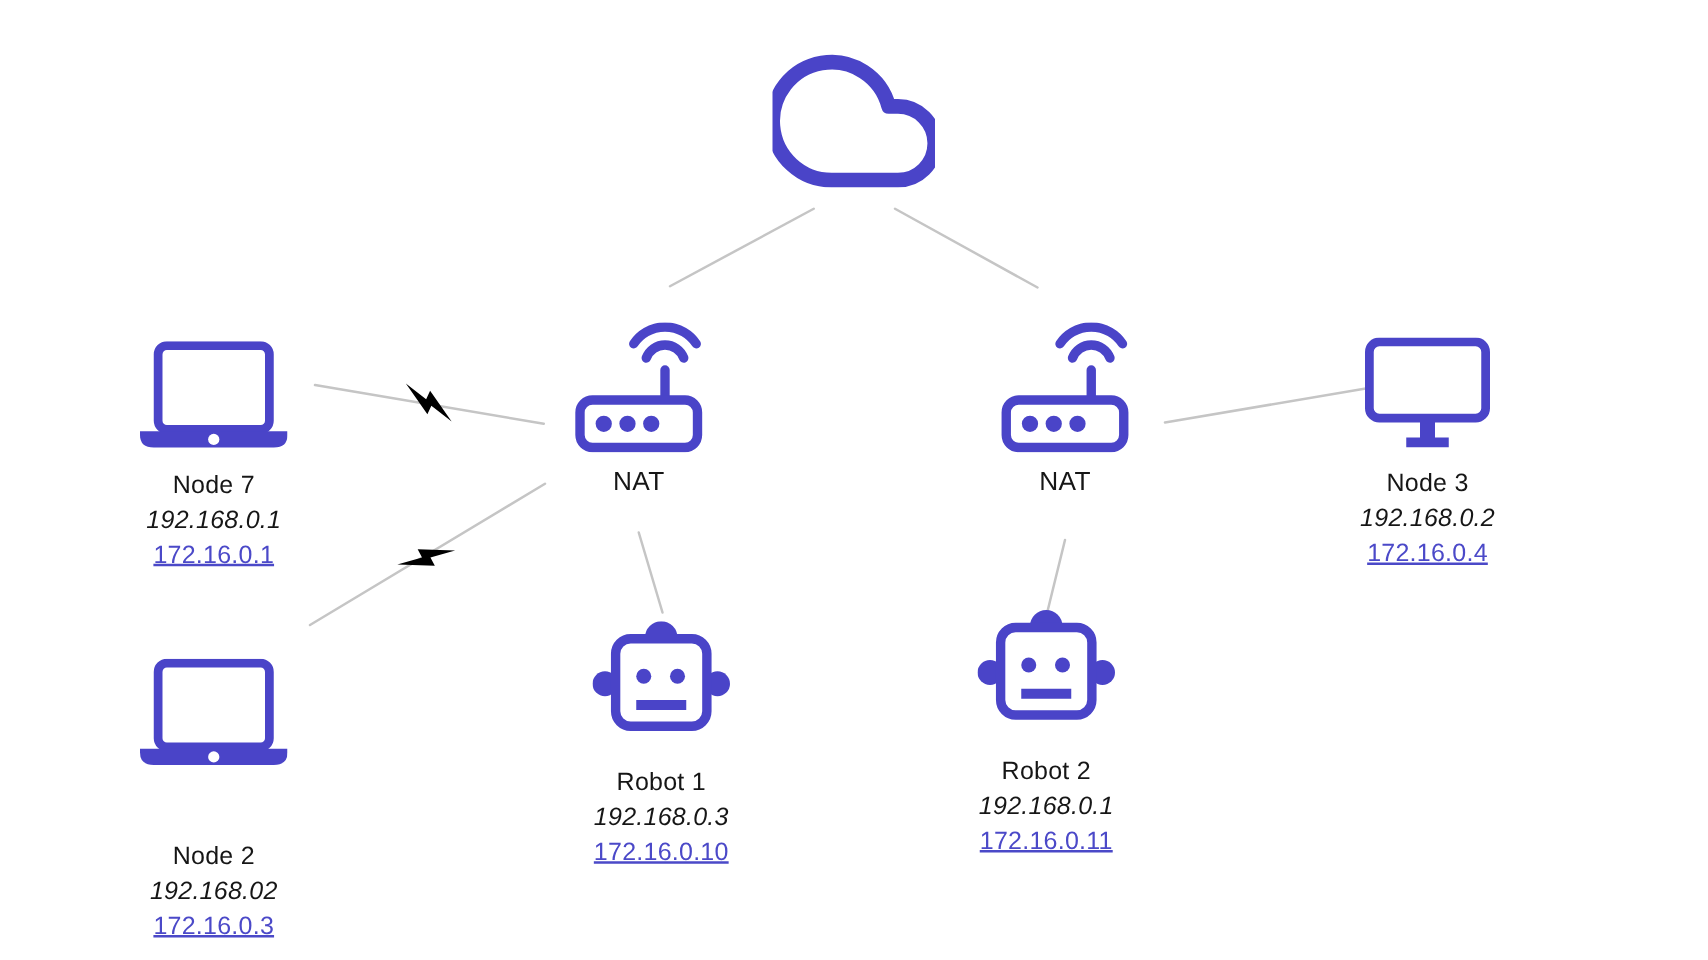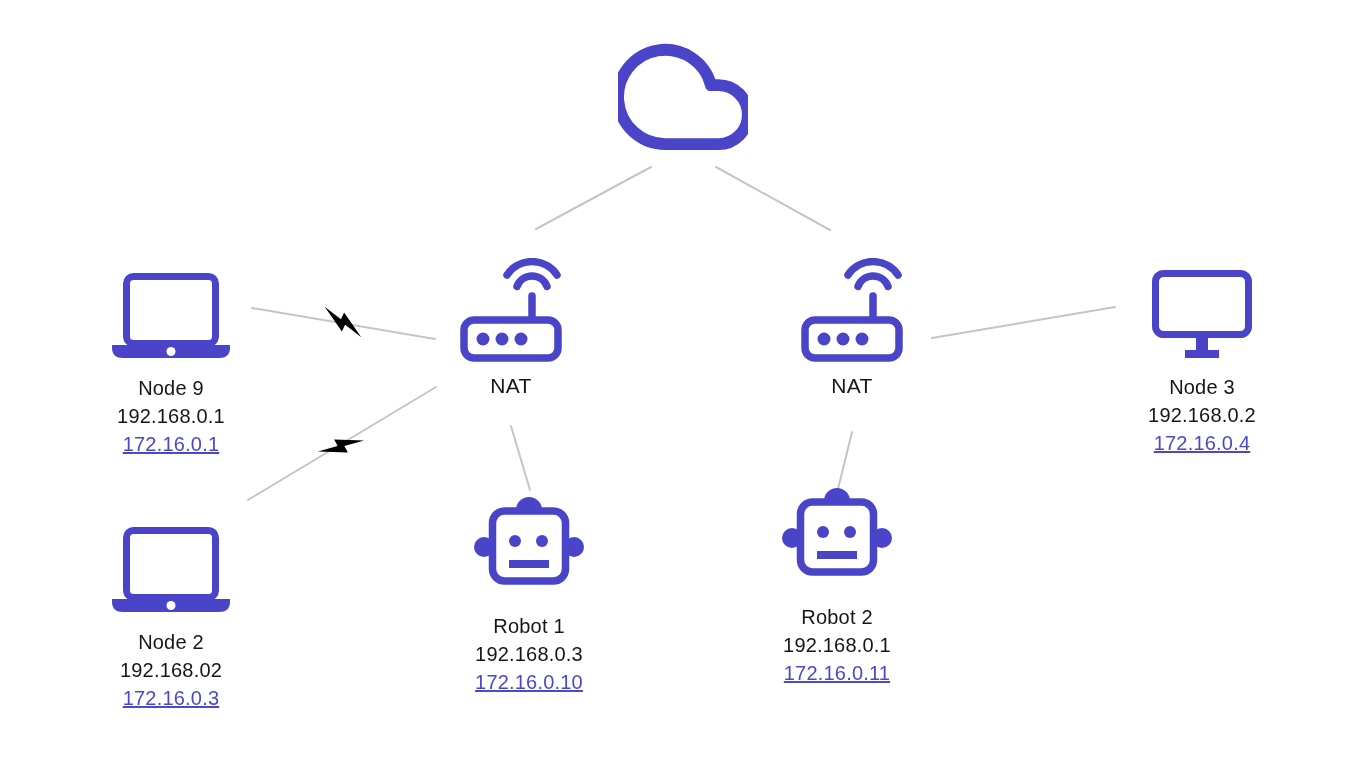--- a/index.html
+++ b/index.html
@@ -12,21 +12,21 @@
   html,body{margin:0;padding:0;background:#ffffff;}
   body{font-family:"Liberation Sans",sans-serif;}
   .canvas{position:relative;width:1366px;height:768px;background:#ffffff;overflow:hidden;}
   .overlay{position:absolute;left:0;top:0;width:1366px;height:768px;pointer-events:none;}
   .net-line{stroke:var(--line);stroke-width:2;stroke-linecap:round;}
   .bolt{fill:var(--bolt);}
   .device{position:absolute;width:180px;display:flex;flex-direction:column;align-items:center;}
   .icon{display:block;color:var(--accent);}
   .labels{margin-top:15px;text-align:center;line-height:28px;font-size:20px;color:var(--text);letter-spacing:0.2px;}
   .dev-label{color:var(--text);}
-  .ip-public{color:var(--text);}
+  .ip-public{color:var(--text);font-style:italic;}
   .ip-private{color:var(--ip);text-decoration:underline;}
   .nat-labels{margin-top:11px;text-align:right;line-height:26px;font-size:21px;color:var(--text);letter-spacing:0.3px;}
 </style>
 </head>
 <body>
 
 <div class="canvas">
 
   <svg class="overlay" viewBox="0 0 1366 768" xmlns="http://www.w3.org/2000/svg">
     <line class="net-line" x1="651" y1="167" x2="536" y2="229"></line>
@@ -76,40 +76,40 @@
     </div>
   </div>
 
   <div class="device" style="left:81px;top:273px;">
     <svg class="icon" width="118" height="86" viewBox="0 0 118 86" xmlns="http://www.w3.org/2000/svg">
       <rect x="14.5" y="3.5" width="89" height="67" rx="7" fill="#ffffff" stroke="currentColor" stroke-width="7"></rect>
       <path d="M0 72 H118 V75 Q118 85 107 85 H11 Q0 85 0 75 Z" fill="currentColor"></path>
       <circle cx="59" cy="78.5" r="4.5" fill="#ffffff"></circle>
     </svg>
     <div class="labels">
-      <div class="dev-label">Node 9</div>
+      <div class="dev-label">Node 7</div>
       <div class="ip-public">192.168.0.1</div>
       <div class="ip-private">172.16.0.1</div>
     </div>
   </div>
 
-  <div class="device" style="left:81px;top:527px;">
+  <div class="device" style="left:81px;top:527px;gap:43px;">
     <svg class="icon" width="118" height="86" viewBox="0 0 118 86" xmlns="http://www.w3.org/2000/svg">
       <rect x="14.5" y="3.5" width="89" height="67" rx="7" fill="#ffffff" stroke="currentColor" stroke-width="7"></rect>
       <path d="M0 72 H118 V75 Q118 85 107 85 H11 Q0 85 0 75 Z" fill="currentColor"></path>
       <circle cx="59" cy="78.5" r="4.5" fill="#ffffff"></circle>
     </svg>
     <div class="labels">
       <div class="dev-label">Node 2</div>
       <div class="ip-public">192.168.02</div>
       <div class="ip-private">172.16.0.3</div>
     </div>
   </div>
 
-  <div class="device" style="left:1112px;top:270px;justify-content:space-between;">
+  <div class="device" style="left:1052px;top:270px;justify-content:space-between;">
     <svg class="icon" width="100" height="88" viewBox="0 0 100 88" xmlns="http://www.w3.org/2000/svg">
       <rect x="3.5" y="3.5" width="93" height="61" rx="8" fill="#ffffff" stroke="currentColor" stroke-width="7"></rect>
       <rect x="44" y="64" width="12" height="18" fill="currentColor"></rect>
       <rect x="33" y="80" width="34" height="8" fill="currentColor"></rect>
     </svg>
     <div class="labels">
       <div class="dev-label">Node 3</div>
       <div class="ip-public">192.168.0.2</div>
       <div class="ip-private">172.16.0.4</div>
     </div>

